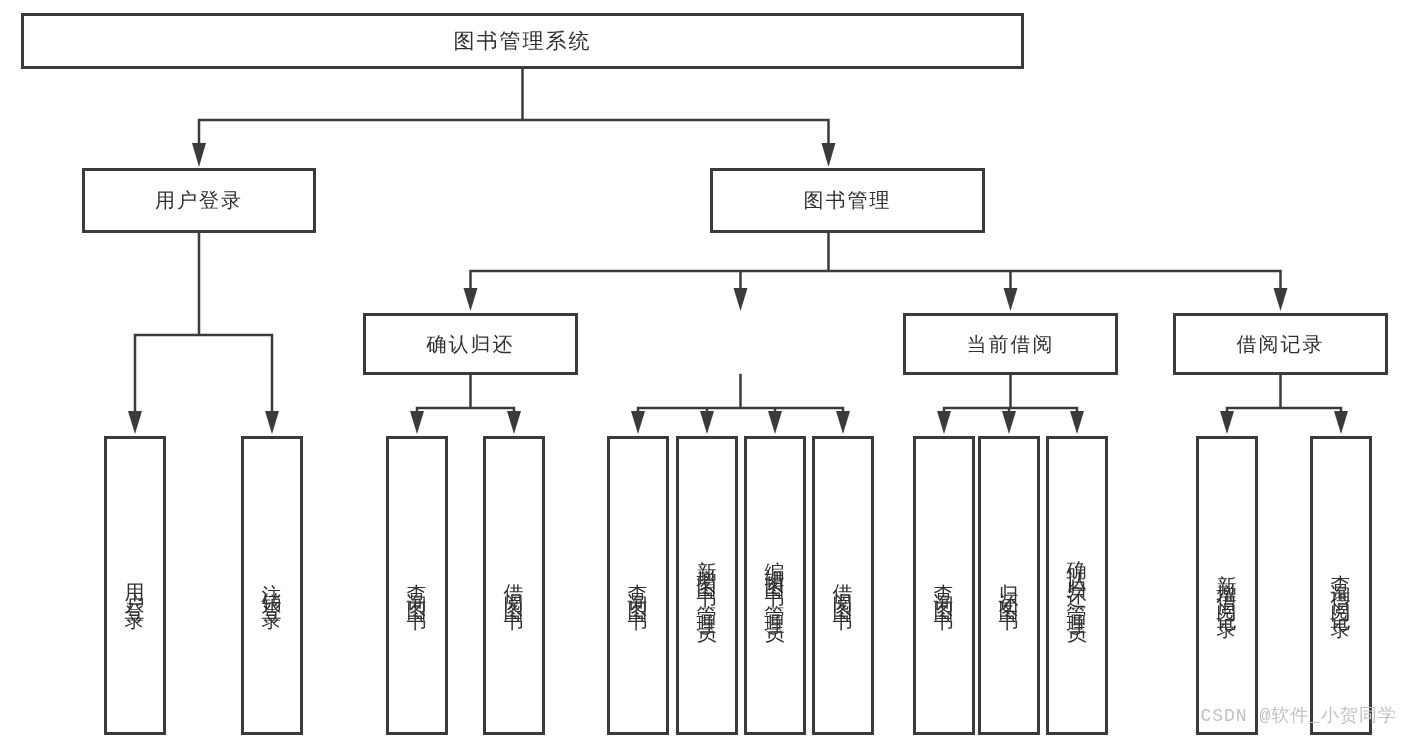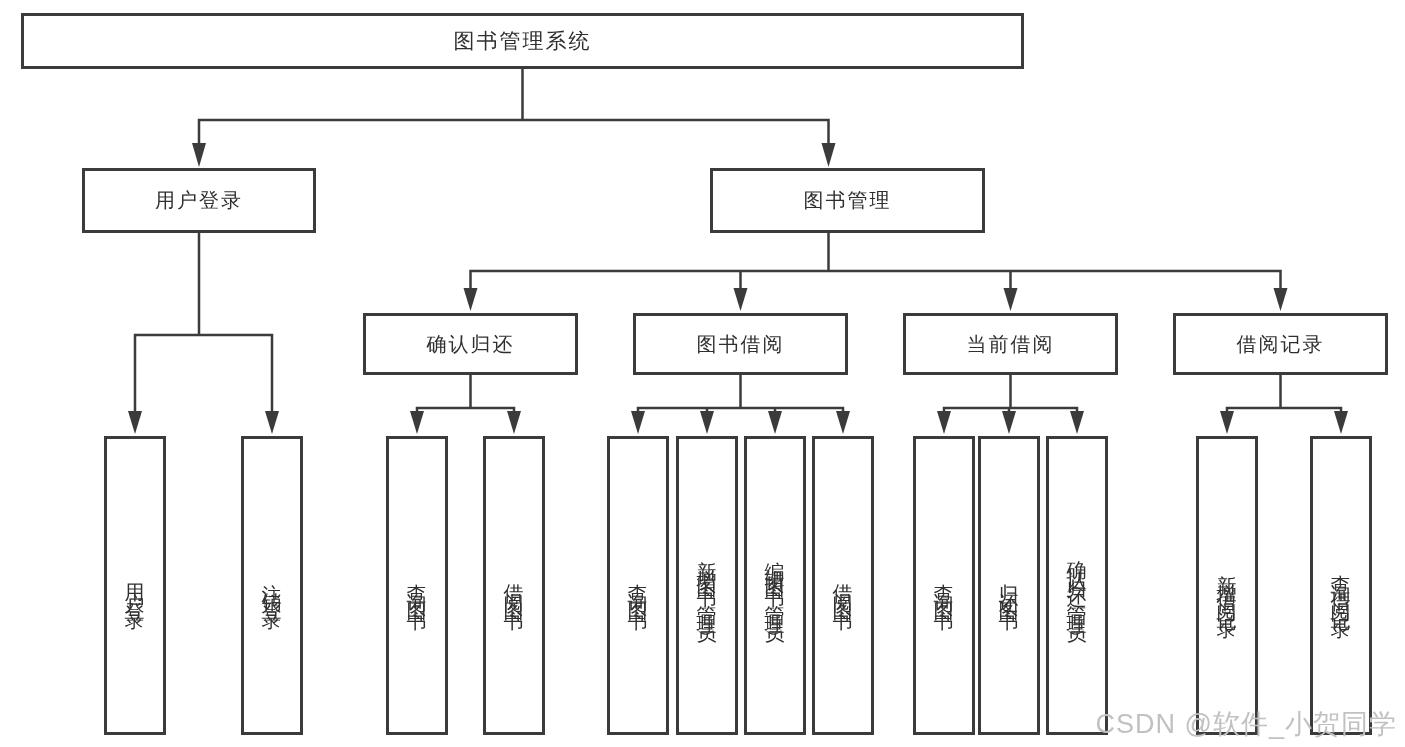--- a/index.html
+++ b/index.html
@@ -49,25 +49,26 @@
     writing-mode: vertical-rl;
     text-orientation: mixed;
     font-size: 20px;
     letter-spacing: 9px;
     line-height: 1;
     white-space: nowrap;
   }
   .watermark {
     position: absolute;
     right: 8px;
-    bottom: 5px;
-    font-size: 27px;
+    bottom: 20px;
+    font-size: 18px;
     letter-spacing: 1px;
     color: #c3c0c0;
     white-space: nowrap;
+    font-family: Liberation Mono, monospace;
   }
 </style>
 </head>
 <body>
 
 <div class="canvas">
 
   <svg class="connectors" width="1405" height="747" viewBox="0 0 1405 747">
 
     <g stroke="#3b3b3b" stroke-width="2.5" fill="none" stroke-linecap="square">
@@ -117,23 +118,20 @@
   <div class="node h" style="left:82px; top:168px; width:234px; height:65px">
     <span>用户登录</span>
   </div>
   <div class="node h" style="left:710px; top:168px; width:275px; height:65px">
     <span>图书管理</span>
   </div>
 
   <div class="node h" style="left:363px; top:313px; width:215px; height:62px">
     <span>确认归还</span>
   </div>
-  <div class="node h" style="left:633px; top:313px; width:215px; height:62px">
-    <span>图书借阅</span>
-  </div>
   <div class="node h" style="left:1173px; top:313px; width:215px; height:62px">
     <span>借阅记录</span>
   </div>
   <div class="node h" style="left:903px; top:313px; width:215px; height:62px">
     <span>当前借阅</span>
   </div>
 
   <div class="node v" style="left:104px">
     <span class="vtext">用户登录</span>
   </div>

